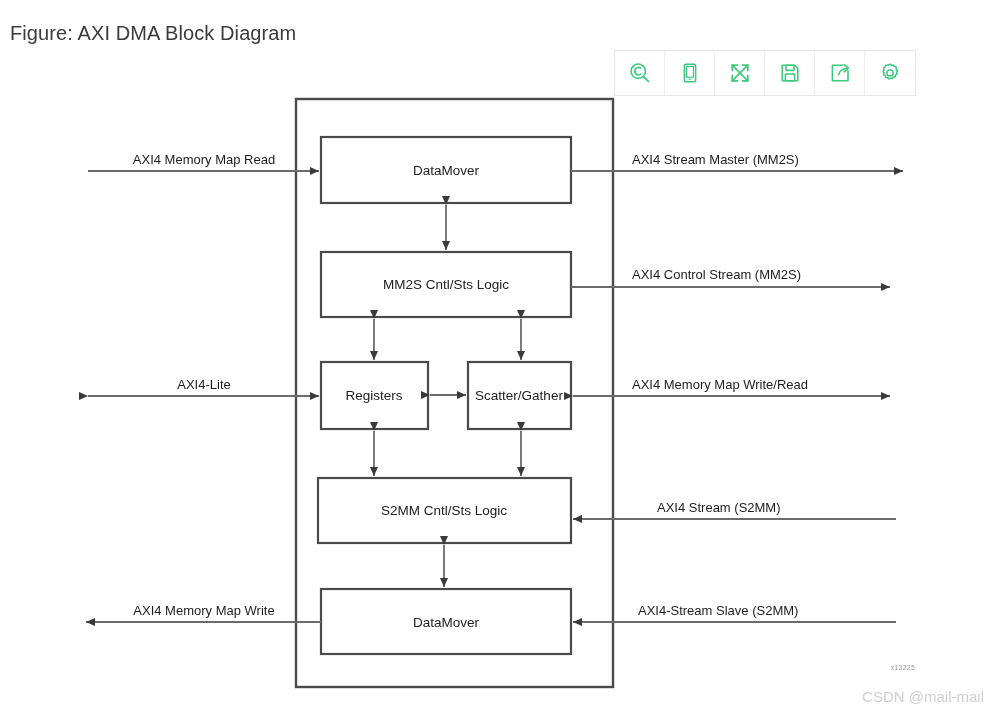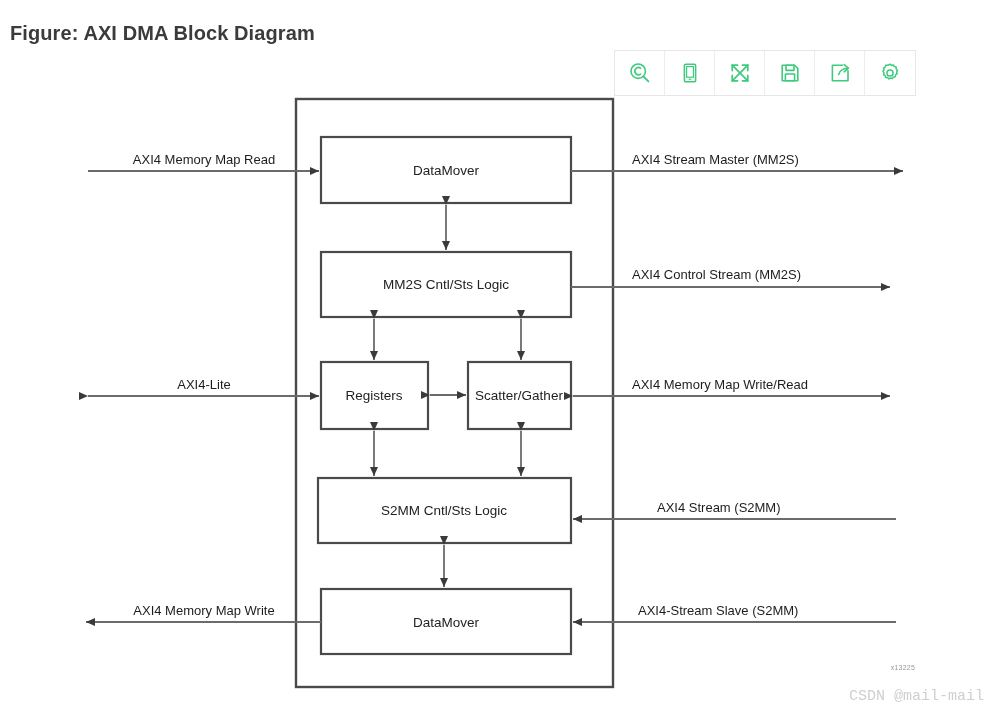--- a/index.html
+++ b/index.html
@@ -14,21 +14,21 @@
     font-family: "Liberation Sans", sans-serif;
     overflow: hidden;
   }
 
   
   #page-title {
     position: absolute;
     left: 10px;
     top: 22px;
     font-size: 20px;
-    font-weight: bold;
+    font-weight: normal;
     color: #3b3b3b;
     letter-spacing: 0.1px;
     white-space: nowrap;
   }
 
   
   #toolbar {
     position: absolute;
     left: 614px;
     top: 50px;
@@ -82,21 +82,20 @@
     color: #9a9a9a;
     letter-spacing: 0.2px;
   }
   #watermark {
     position: absolute;
     right: 8px;
     top: 688px;
     font-size: 15px;
     color: #cfcfcf;
     white-space: nowrap;
-    font-family: Liberation Mono, monospace;
   }
 </style>
 </head>
 <body>
 
 <div id="page-title">Figure: AXI DMA Block Diagram</div>
 
 <div id="toolbar">
 
   <div class="tool-btn">

